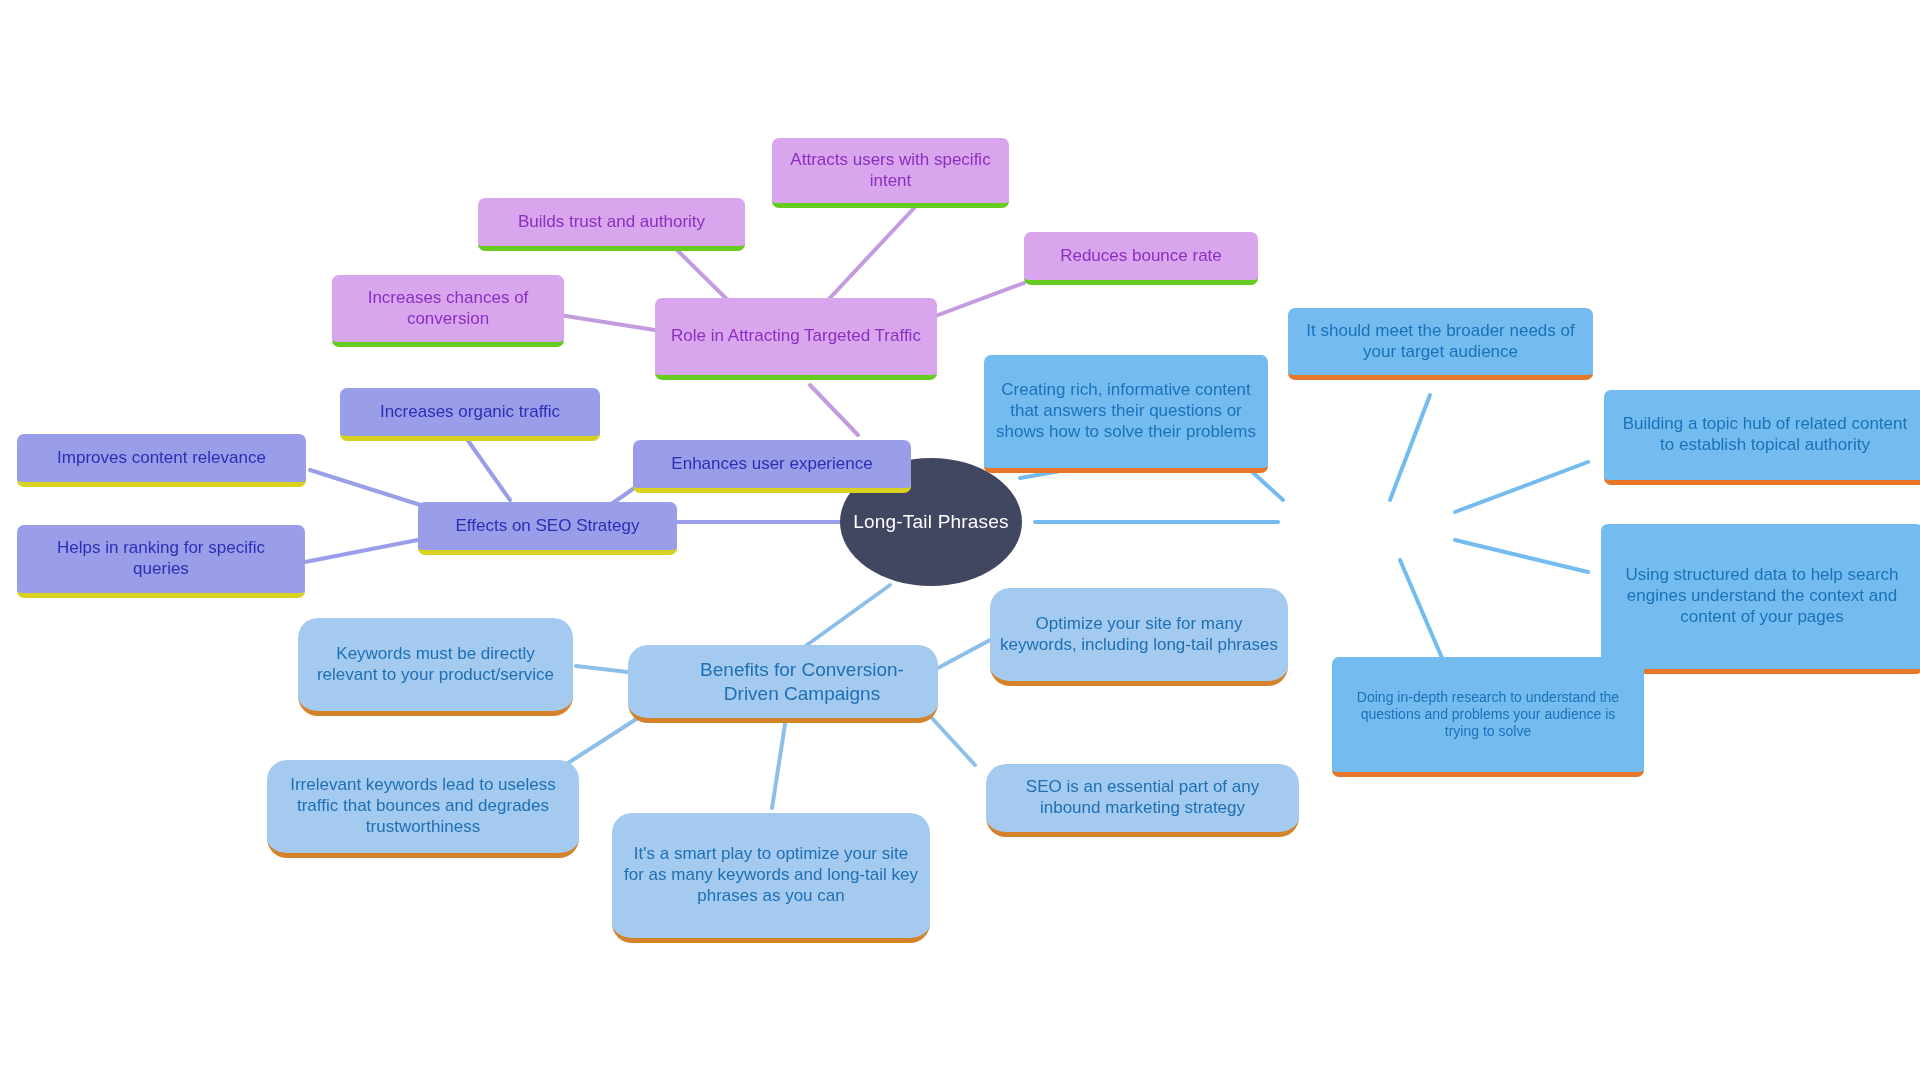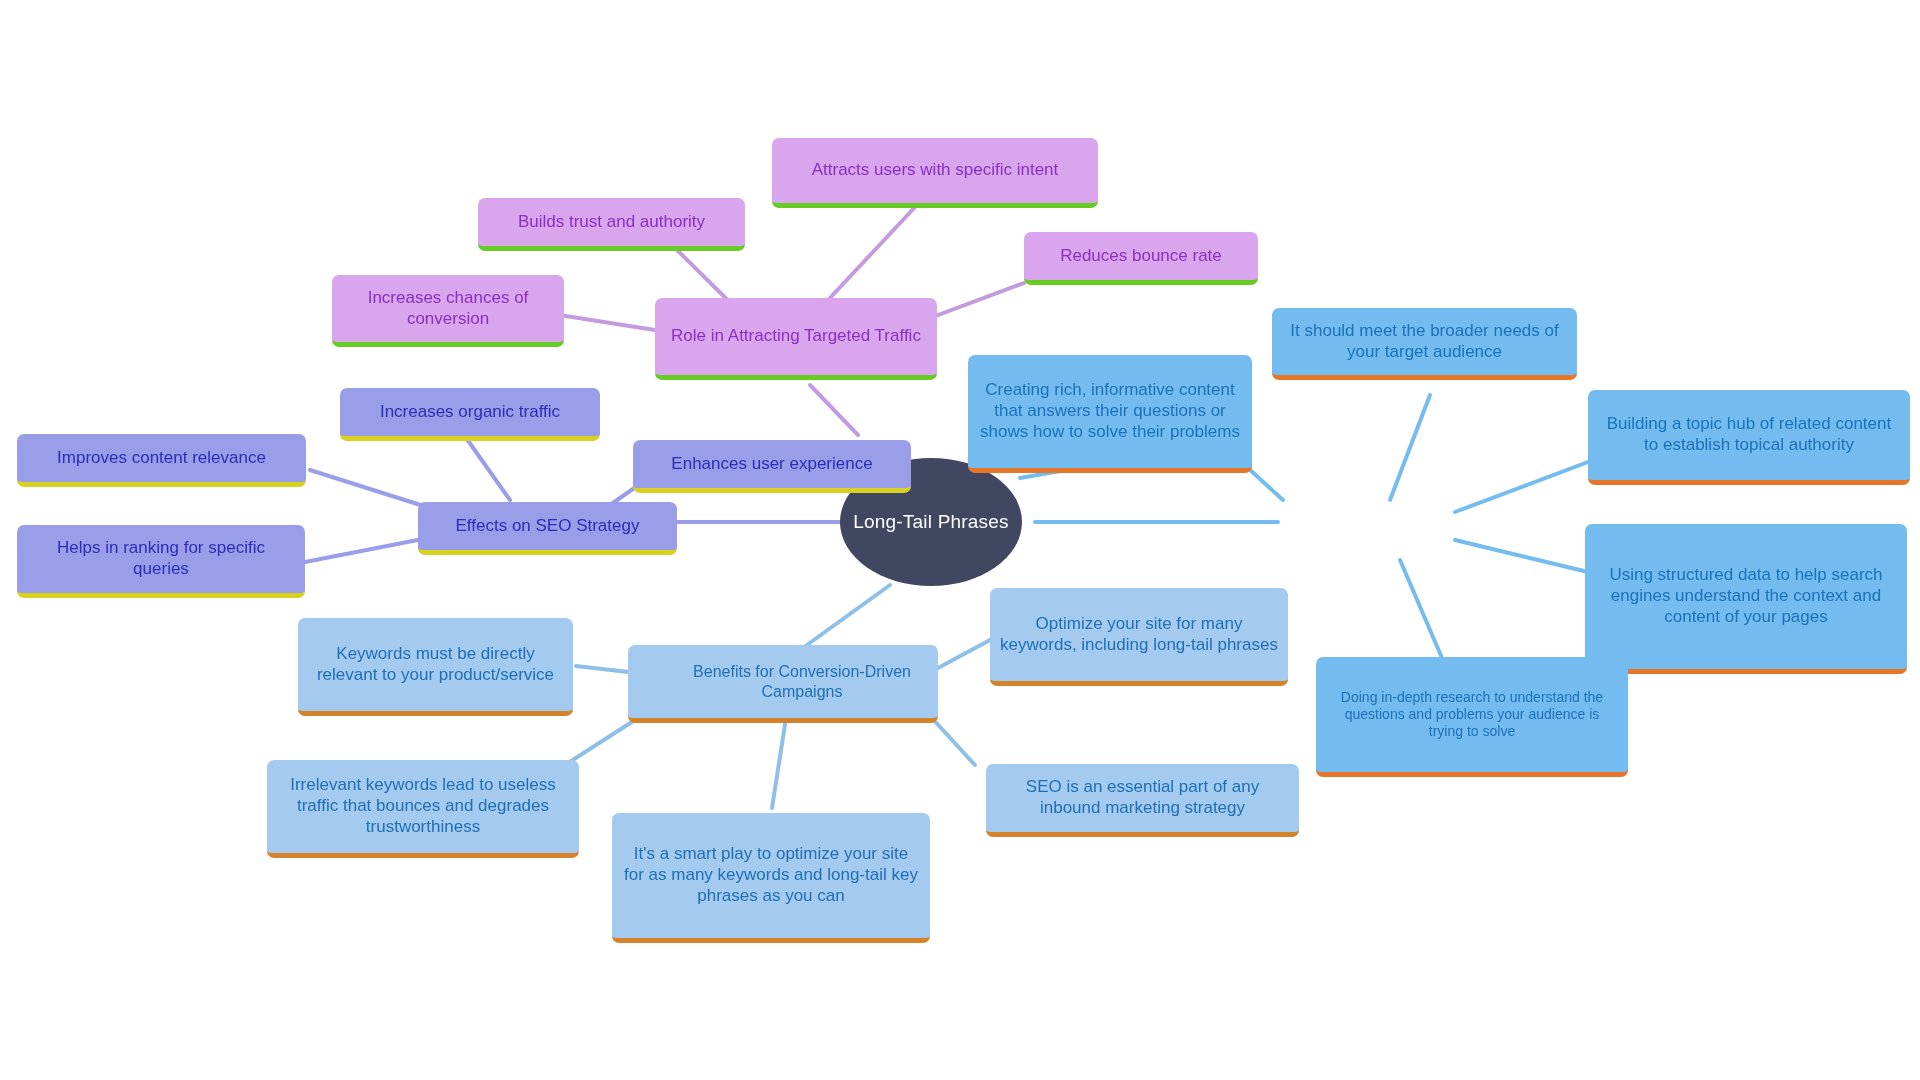--- a/index.html
+++ b/index.html
@@ -38,22 +38,22 @@
     background: #424761;
     border-radius: 50%;
     color: #ffffff;
     font-size: 19px;
     text-align: left;
     letter-spacing: .2px;
   }
   
   .pal-purple { background: #d9a6ee; color: #8a2fc0; border-bottom: 5px solid #66cc22; }
   .pal-peri   { background: #9a9ee8; color: #2a2fb5; border-bottom: 5px solid #d9d11f; }
-  .pal-blue   { background: #74bcf0; color: #1a72b8; border-bottom: 5px solid #e8762a; }
-  .pal-blue2  { background: #a4cbef; color: #1f6fb5; border-bottom: 5px solid #d4832a; }
+  .pal-blue   { background: #74bcf0; color: #1a72b8; border-bottom: 5px solid #e8762a; margin-left: 16px; }
+  .pal-blue2  { background: #a4cbef; color: #1f6fb5; border-bottom: 5px solid #d4832a; border-radius: 20px; }
 </style>
 </head>
 <body>
 
 <div id="canvas">
 
   <svg id="edges" viewBox="0 0 1920 1080">
 
     <g stroke="#c39ce0" stroke-width="4" fill="none" stroke-linecap="round">
       <line x1="800" y1="330" x2="916" y2="206"></line>
@@ -92,21 +92,21 @@
   </svg>
 
   <div id="central" style="left:840px; top:458px; width:182px; height:128px;">
     <span class="label">Long-Tail Phrases</span>
   </div>
 
   <div class="node pal-purple" style="left:655px; top:298px; width:282px; height:82px; font-size:17px;">
     <span class="label">Role in Attracting Targeted Traffic</span>
   </div>
 
-  <div class="node pal-purple" style="left:772px; top:138px; width:326px; height:70px; font-size:17px;">
+  <div class="node pal-purple" style="left:772px; top:138px; width:237px; height:70px; font-size:17px;">
     <span class="label">Attracts users with specific intent</span>
   </div>
 
   <div class="node pal-purple" style="left:478px; top:198px; width:267px; height:53px; font-size:17px;">
     <span class="label">Builds trust and authority</span>
   </div>
 
   <div class="node pal-purple" style="left:308px; top:275px; width:232px; height:72px; font-size:17px;margin-left:24px;">
     <span class="label">Increases chances of conversion</span>
   </div>
@@ -149,21 +149,21 @@
   </div>
 
   <div class="node pal-blue" style="left:1316px; top:657px; width:312px; height:120px; font-size:14px;">
     <span class="label">Doing in-depth research to understand the questions and problems your audience is trying to solve</span>
   </div>
 
   <div class="node pal-blue" style="left:968px; top:355px; width:284px; height:118px; font-size:17px;">
     <span class="label">Creating rich, informative content that answers their questions or shows how to solve their problems</span>
   </div>
 
-  <div class="node pal-blue2" style="left:628px; top:645px; width:310px; height:78px; font-size:16px;padding-left:48px;">
+  <div class="node pal-blue2" style="left:628px; top:645px; width:310px; height:78px; font-size:19px;padding-left:48px;">
     <span class="label">Benefits for Conversion-Driven Campaigns</span>
   </div>
 
   <div class="node pal-blue2" style="left:298px; top:618px; width:275px; height:98px; font-size:17px;">
     <span class="label">Keywords must be directly relevant to your product/service</span>
   </div>
 
   <div class="node pal-blue2" style="left:267px; top:760px; width:312px; height:98px; font-size:17px;">
     <span class="label">Irrelevant keywords lead to useless traffic that bounces and degrades trustworthiness</span>
   </div>

